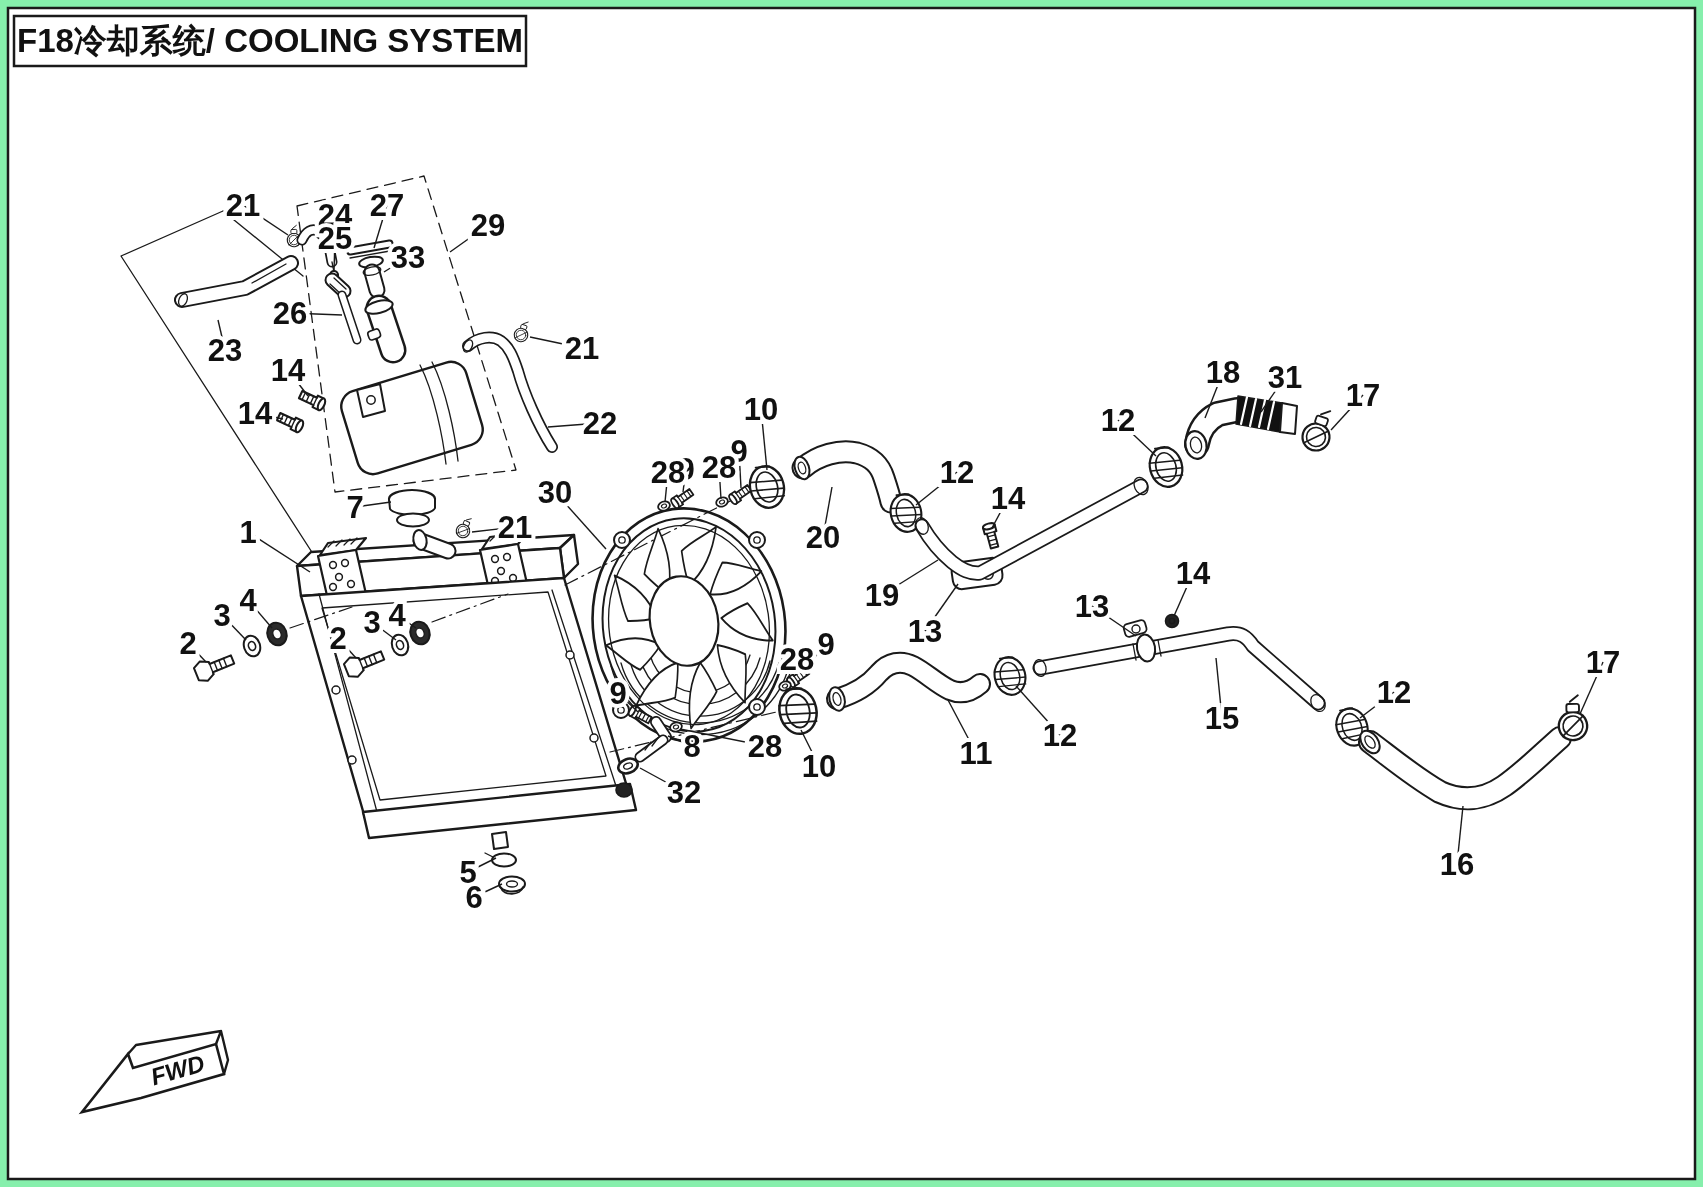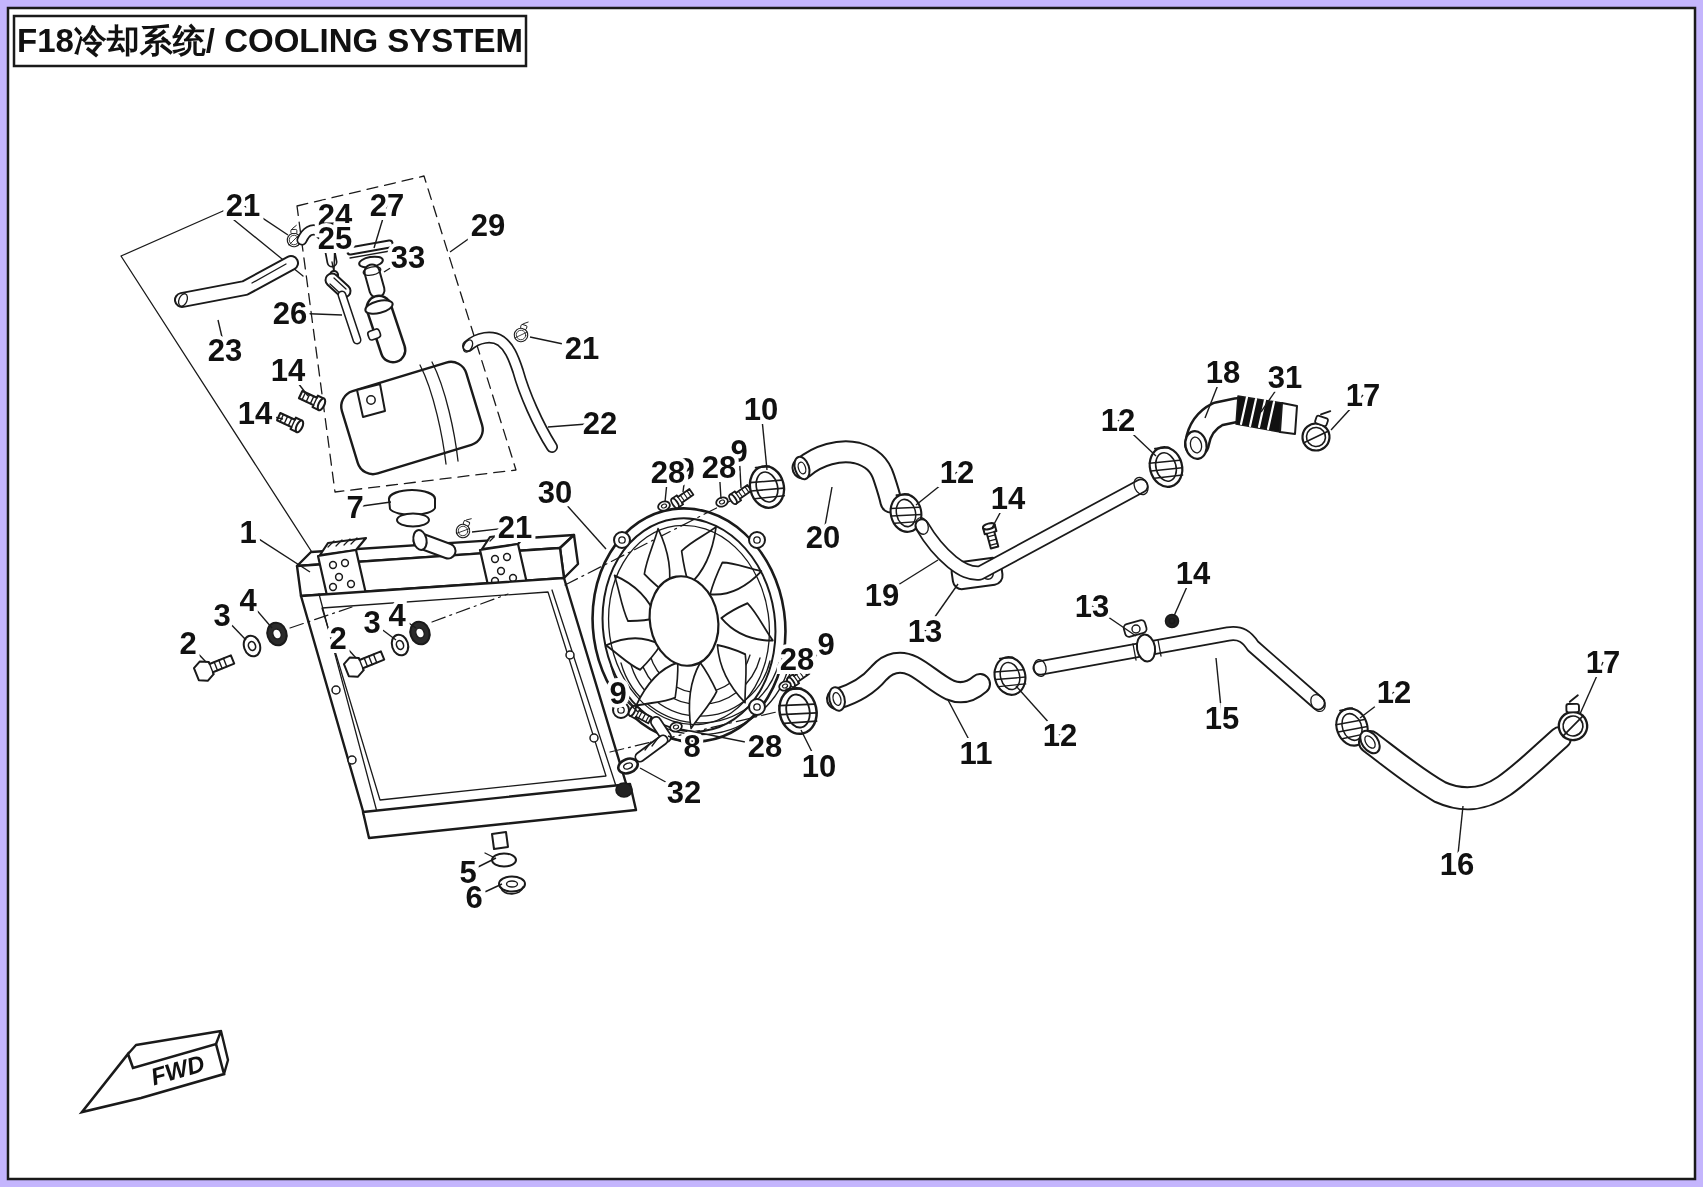--- a/index.html
+++ b/index.html
@@ -1,16 +1,16 @@
 <!DOCTYPE html>
 <html><head>
 <meta charset="utf-8">
 <style>
   html,body{margin:0;padding:0;background:#fff;}
-  #page{position:relative;width:1703px;height:1187px;background:#c4b5fd;
+  #page{position:relative;width:1703px;height:1187px;background:#86efac;
         font-family:"Liberation Sans","DejaVu Sans",sans-serif;}
   svg{display:block;}
   .ink{stroke:#1a1a1a;fill:none;stroke-linecap:round;stroke-linejoin:round;}
   .tO{stroke:#1a1a1a;fill:none;stroke-linecap:round;stroke-linejoin:round;}
   .tI{stroke:#ffffff;fill:none;stroke-linecap:round;stroke-linejoin:round;}
   .thin{stroke-width:1.3;}
   .dash{stroke-dasharray:11 7;}
   .ddot{stroke-dasharray:14 5 2 5;stroke-width:1.2;}
   .wfill{fill:#ffffff;stroke:#1a1a1a;}
   .leader{stroke:#1a1a1a;stroke-width:1.4;fill:none;}

